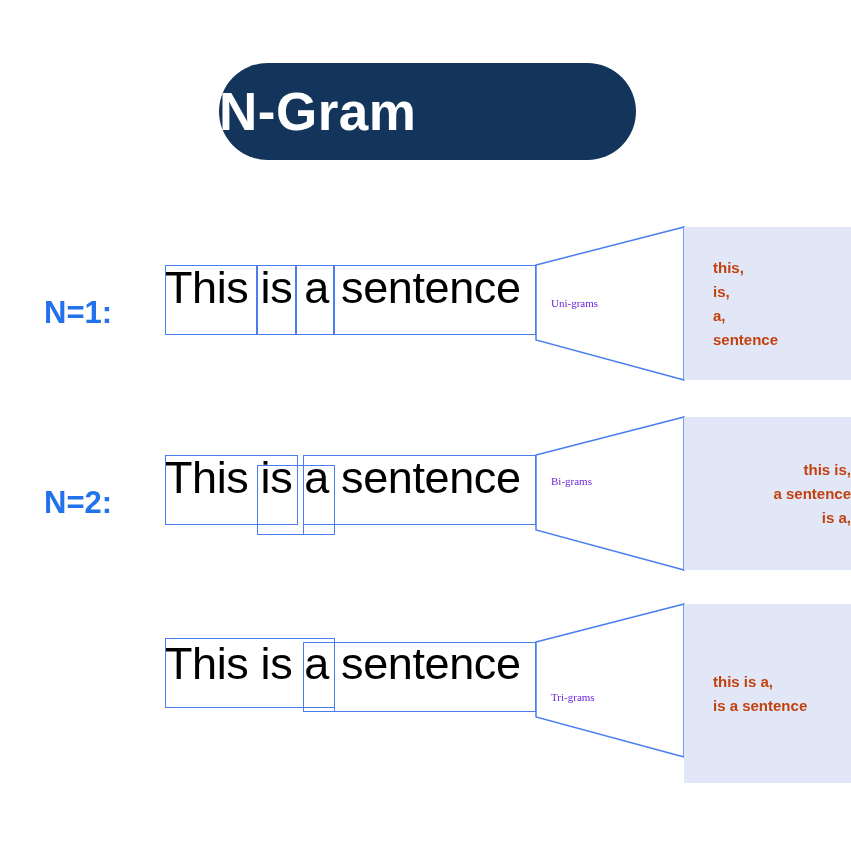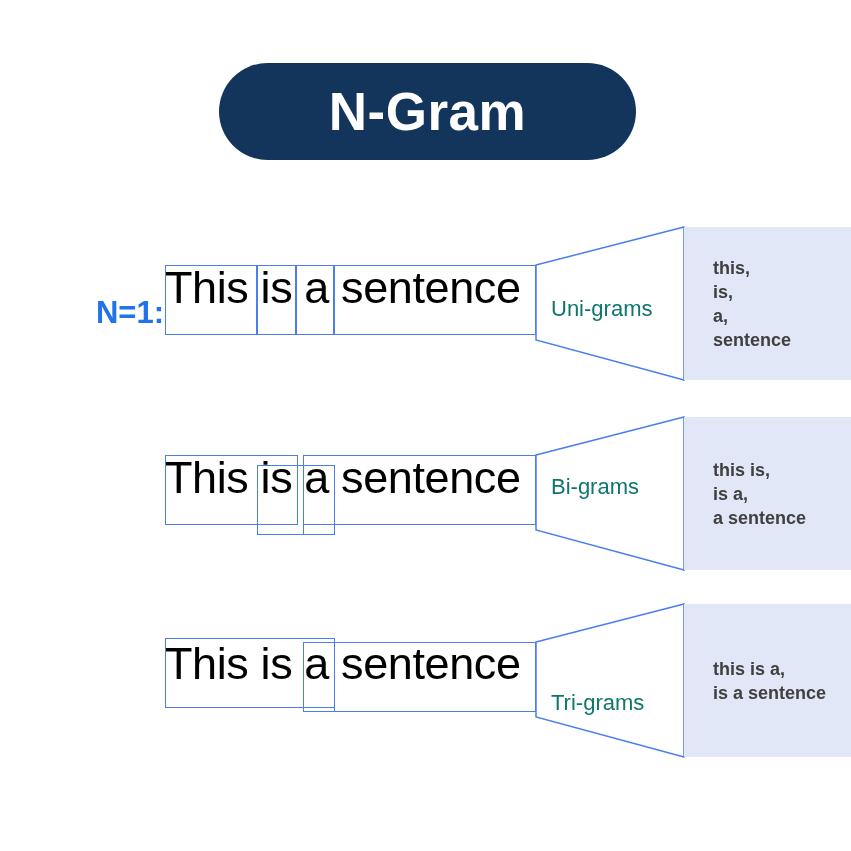--- a/index.html
+++ b/index.html
@@ -24,21 +24,20 @@
   .title-pill {
     position: absolute;
     left: 219px;
     top: 63px;
     width: 417px;
     height: 97px;
     background: #13355C;
     border-radius: 49px;
     display: flex;
     align-items: center;
-    justify-content: center;
   }
   .title-pill .title-text {
     color: #ffffff;
     font-size: 53px;
     font-weight: bold;
     letter-spacing: 0.5px;
     line-height: 1;
   }
 
   
@@ -88,61 +87,62 @@
 
   
   .funnel {
     position: absolute;
     z-index: 1;
   }
 
   
   .gram-label {
     position: absolute;
-    color: #0f766e;
-    font-size: 22px;
+    color: #6d28d9;
+    font-size: 11px;
     font-weight: normal;
     line-height: 1;
     z-index: 4;
     white-space: nowrap;
+    font-family: Liberation Serif, serif;
   }
 
   
   .out-panel {
     position: absolute;
     left: 684px;
     width: 167px;
     background: #E2E7F8;
     z-index: 2;
     display: flex;
     flex-direction: column;
     justify-content: center;
     box-sizing: border-box;
     padding-left: 29px;
   }
   .out-line {
-    color: #404040;
-    font-size: 18px;
+    color: #c2410c;
+    font-size: 15px;
     font-weight: bold;
     line-height: 24px;
     white-space: nowrap;
   }
 </style>
 </head>
 <body>
 
 <div id="canvas">
 
   <div class="title-pill">
     <span class="title-text">N-Gram</span>
   </div>
 
   <div class="row" style="top:220px;">
 
-    <div class="row-label" style="top:77px;text-align:right;">N=1:</div>
+    <div class="row-label" style="top:77px;">N=1:</div>
 
     <svg class="funnel" style="left:530px; top:0px;" width="160" height="190" viewBox="0 0 160 190">
       <polygon points="6,45 154,7 154,160 6,120" fill="#ffffff" stroke="#4A7EF0" stroke-width="1.5"></polygon>
     </svg>
 
     <div class="tok-box" style="left:165px; top:45px; width:92px; height:70px;"></div>
     <div class="tok-box" style="left:257px; top:45px; width:39px; height:70px;"></div>
     <div class="tok-box" style="left:296px; top:45px; width:38px; height:70px;"></div>
     <div class="tok-box" style="left:334px; top:45px; width:202px; height:70px;"></div>
 
@@ -155,59 +155,60 @@
     <div class="out-panel" style="top:7px; height:153px;">
       <div class="out-line">this,</div>
       <div class="out-line">is,</div>
       <div class="out-line">a,</div>
       <div class="out-line">sentence</div>
     </div>
   </div>
 
   <div class="row" style="top:410px;">
 
+    <div class="row-label" style="top:77px;">N=2:</div>
 
     <svg class="funnel" style="left:530px; top:0px;" width="160" height="190" viewBox="0 0 160 190">
       <polygon points="6,45 154,7 154,160 6,120" fill="#ffffff" stroke="#4A7EF0" stroke-width="1.5"></polygon>
     </svg>
 
     <div class="tok-box" style="left:165px; top:45px; width:133px; height:70px;"></div>
     <div class="tok-box" style="left:257px; top:55px; width:78px;  height:70px;"></div>
     <div class="tok-box" style="left:303px; top:45px; width:233px; height:70px;"></div>
     <div class="tok-box" style="left:303px; top:55px; width:32px; height:70px;"></div>
 
     <div class="sentence" style="top:45px;">
       <span class="w">This</span><span class="w"> </span><span class="w">is</span><span class="w"> </span><span class="w">a</span><span class="w"> </span><span class="w">sentence</span>
     </div>
 
     <div class="gram-label" style="left:551px; top:66px;">Bi-grams</div>
 
-    <div class="out-panel" style="top:7px; height:153px;">
+    <div class="out-panel" style="top:7px; height:153px;align-items:flex-end;">
       <div class="out-line">this is,</div>
+      <div class="out-line">a sentence</div>
       <div class="out-line">is a,</div>
-      <div class="out-line">a sentence</div>
     </div>
   </div>
 
   <div class="row" style="top:600px;">
 
 
     <svg class="funnel" style="left:530px; top:0px;" width="160" height="190" viewBox="0 0 160 190">
       <polygon points="6,42 154,4 154,157 6,117" fill="#ffffff" stroke="#4A7EF0" stroke-width="1.5"></polygon>
     </svg>
 
     <div class="tok-box" style="left:165px; top:38px; width:170px; height:70px;"></div>
     <div class="tok-box" style="left:303px; top:42px; width:233px; height:70px;"></div>
     <div class="tok-box" style="left:303px; top:42px; width:32px; height:70px;"></div>
 
     <div class="sentence" style="top:41px;">
       <span class="w">This</span><span class="w"> </span><span class="w">is</span><span class="w"> </span><span class="w">a</span><span class="w"> </span><span class="w">sentence</span>
     </div>
 
     <div class="gram-label" style="left:551px; top:92px;">Tri-grams</div>
 
-    <div class="out-panel" style="top:4px; height:153px;">
+    <div class="out-panel" style="top:4px; height:179px;">
       <div class="out-line">this is a,</div>
       <div class="out-line">is a sentence</div>
     </div>
   </div>
 
 </div>
 
 </body></html>

